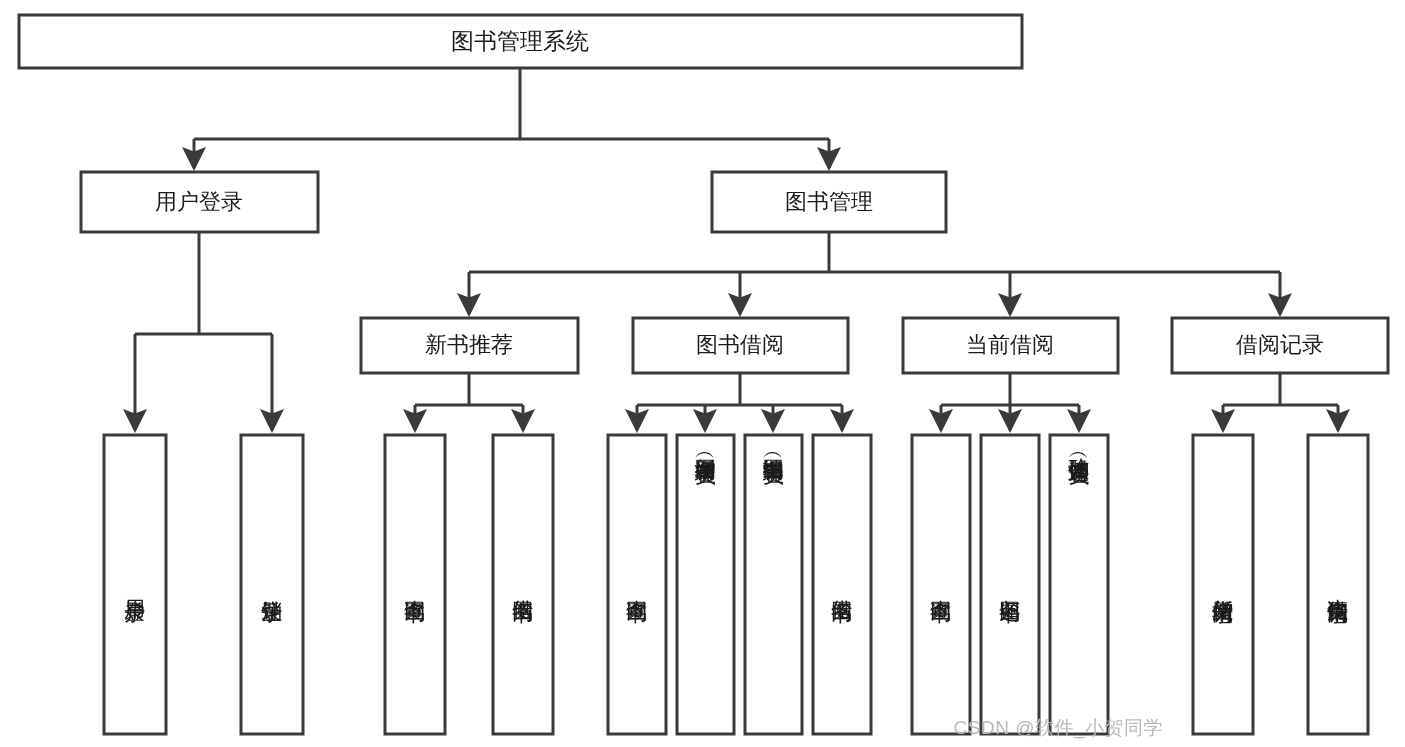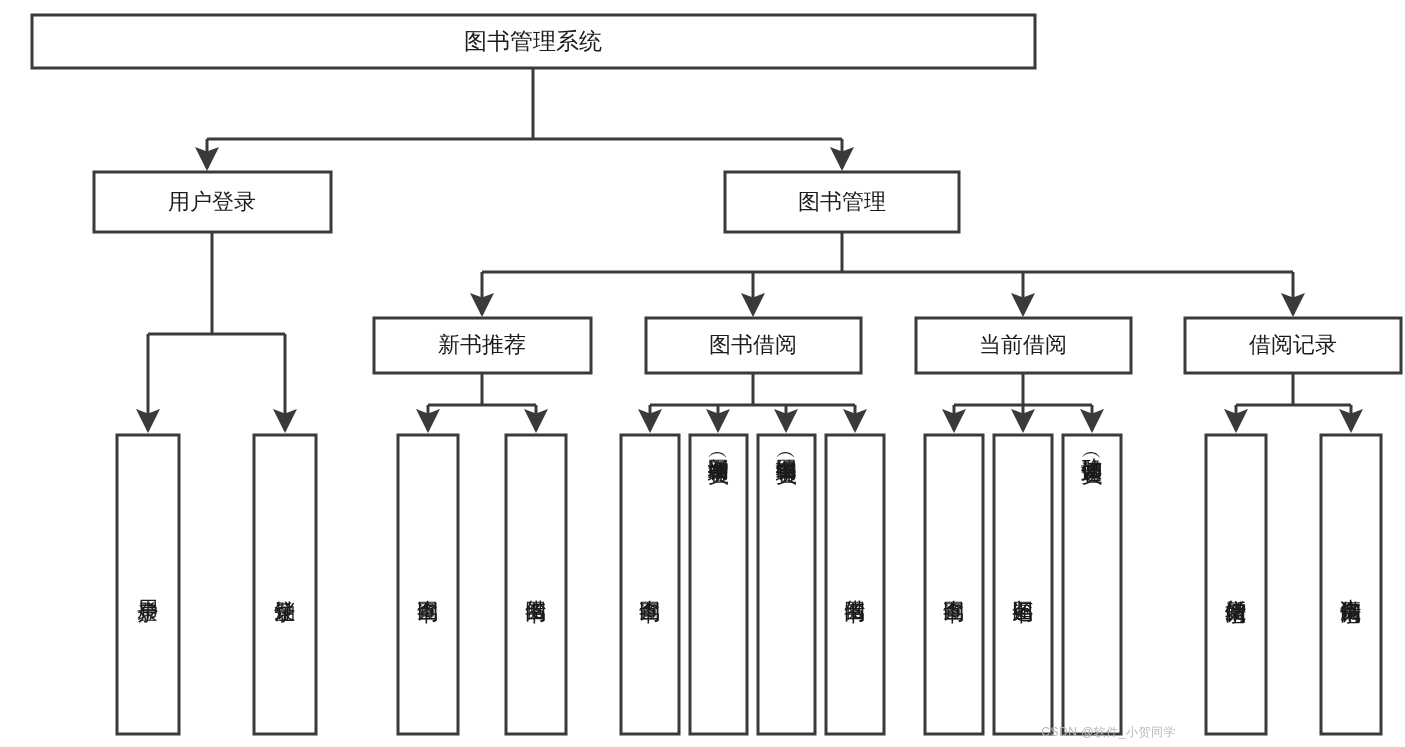--- a/index.html
+++ b/index.html
@@ -9,21 +9,21 @@
   }
   body {
     width: 1405px;
     height: 747px;
     font-family: "Liberation Sans", "DejaVu Sans", sans-serif;
     overflow: hidden;
     position: relative;
   }
   #diagram-root {
     position: absolute;
-    left: 13px;
+    left: 0;
     top: 0;
     width: 1171px;
     height: 747px;
   }
   svg.flow {
     display: block;
     width: 1405px;
     height: 747px;
   }
   .node-box {
@@ -72,21 +72,21 @@
     align-items: center;
     justify-content: flex-start;
     white-space: nowrap;
     pointer-events: none;
   }
   .watermark {
     position: absolute;
     right: 8px;
     bottom: 6px;
     font-family: "Liberation Sans", "DejaVu Sans", sans-serif;
-    font-size: 12px;
+    font-size: 19px;
     color: #b9b9b9;
     letter-spacing: 0.5px;
     white-space: nowrap;
   }
 </style>
 </head>
 <body>
 
 <div id="diagram-root">
 

